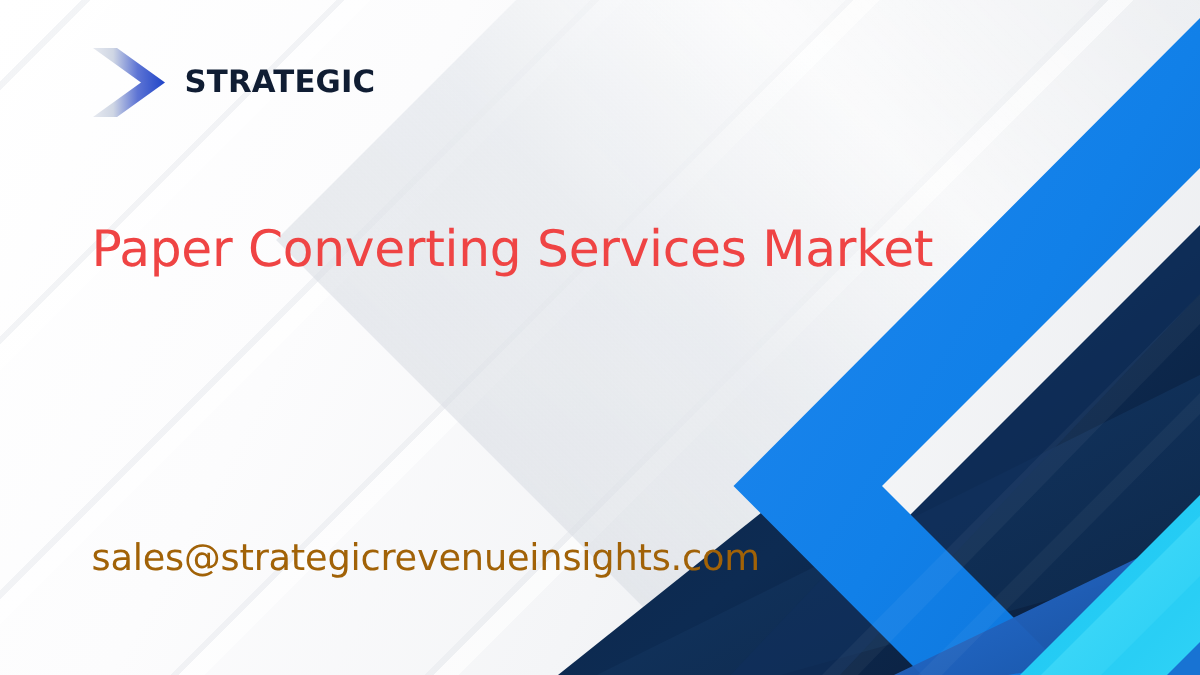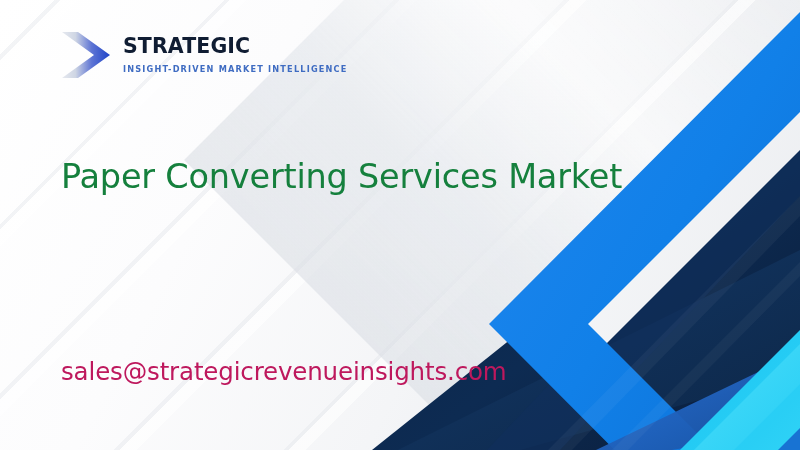--- a/index.html
+++ b/index.html
@@ -114,39 +114,39 @@
     font-size: 8.2px;
     letter-spacing: 1.18px;
     color: #3f6cc2;
     white-space: nowrap;
   }
 
   
   .headline {
     position: absolute;
     left: 61px;
-    top: 157px;
+    top: 146px;
     max-width: 620px;
     font-family: "DejaVu Sans", sans-serif;
     font-weight: 400;
     font-size: 33.5px;
     line-height: 1.18;
     letter-spacing: -.2px;
-    color: #15803d;
+    color: #ef4444;
   }
 
   .contact {
     position: absolute;
     left: 61px;
     top: 357px;
     font-family: "DejaVu Sans", sans-serif;
     font-weight: 400;
     font-size: 24.5px;
     letter-spacing: -.15px;
-    color: #be185d;
+    color: #a16207;
   }
 </style>
 </head>
 <body>
 
 <div id="slide">
 
   <div class="bg-base"></div>
   <div class="bg-bands"></div>
   <div class="bg-sheen"></div>
@@ -222,21 +222,20 @@
           <stop offset="28%" stop-color="#cfd6e4"></stop>
           <stop offset="62%" stop-color="#5d74d4"></stop>
           <stop offset="100%" stop-color="#1f44c8"></stop>
         </linearGradient>
       </defs>
       <path d="M2 2 L18 2 L50 25 L18 48 L2 48 L34 25 Z" fill="url(#gMark)"></path>
     </svg>
 
     <div class="logo-text">
       <div class="logo-line1">STRATEGIC</div>
-      <div class="logo-tagline">INSIGHT-DRIVEN MARKET INTELLIGENCE</div>
     </div>
   </div>
 
   <div class="headline">Paper Converting Services Market</div>
 
   <div class="contact">sales@strategicrevenueinsights.com</div>
 
 </div>
 
 </body></html>

